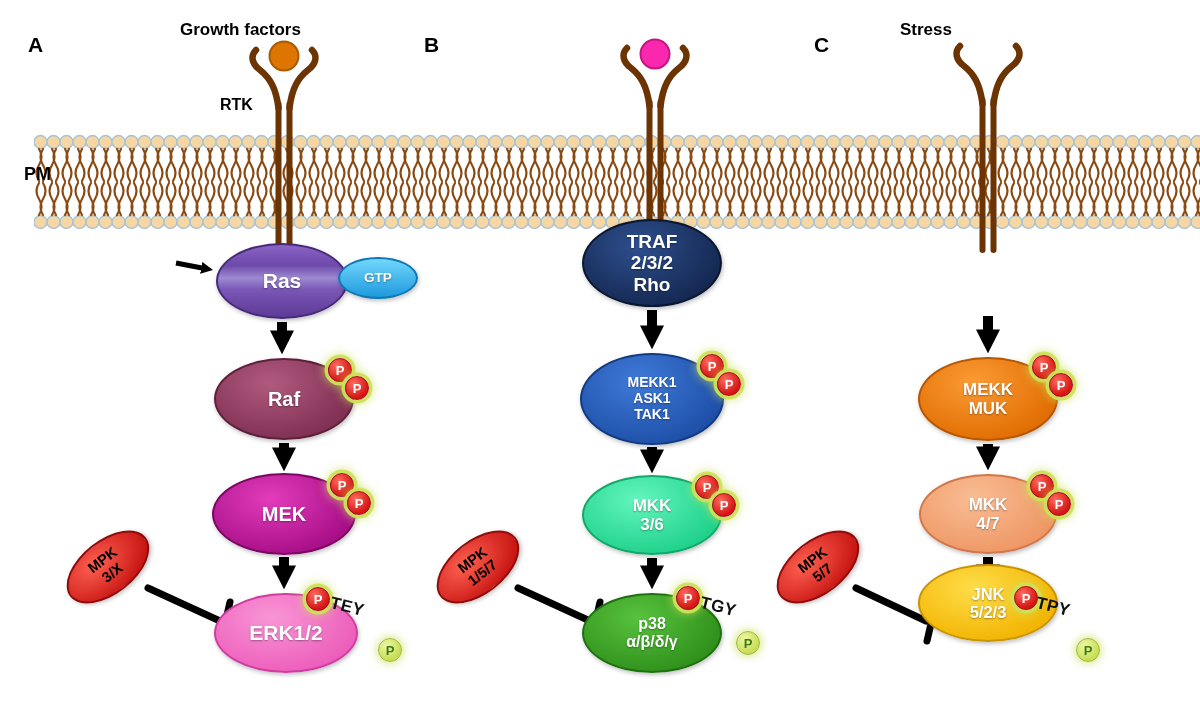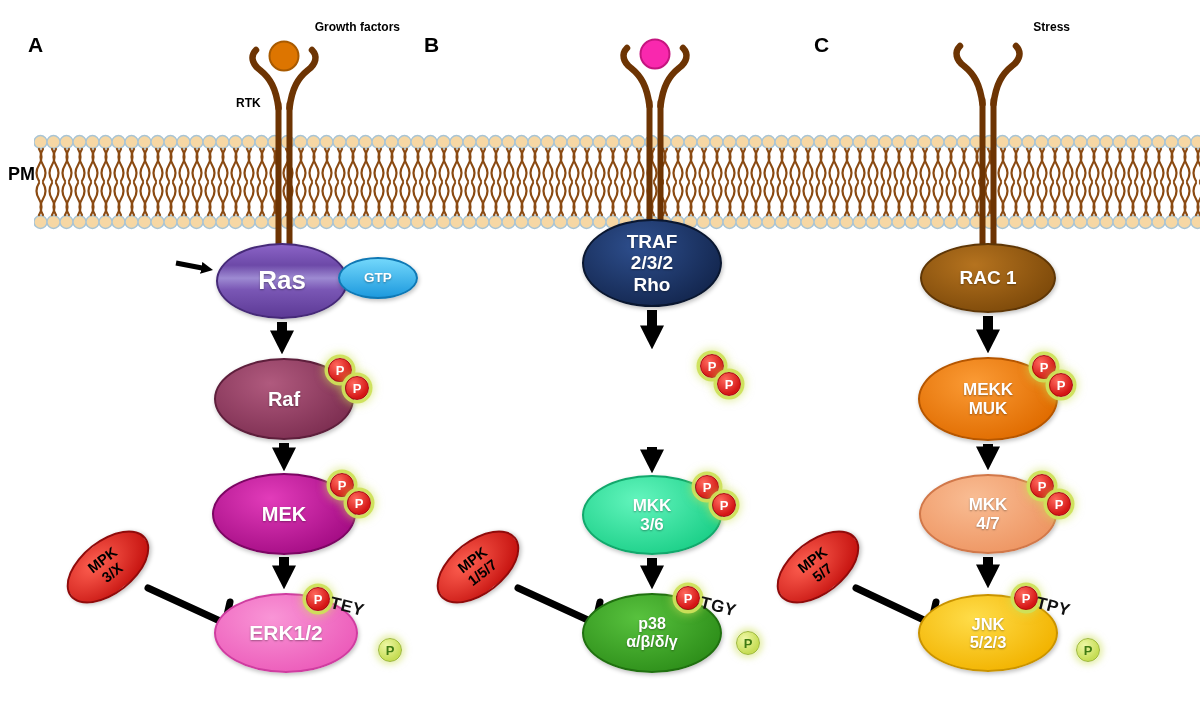--- a/index.html
+++ b/index.html
@@ -1,26 +1,26 @@
 <!DOCTYPE html>
 <html><head>
 <meta charset="utf-8">
 <style>
   *{margin:0;padding:0;box-sizing:border-box}
   body{background:#fff}
   .stage{position:relative;width:1200px;height:724px;background:#fff;font-family:"Liberation Sans",sans-serif;overflow:hidden}
   .art{position:absolute;left:0;top:0;z-index:1}
   .lbl{position:absolute;color:#000;font-weight:bold;z-index:2}
   .panel-letter{font-size:21px}
-  .stimulus{font-size:12px;text-align:right}
+  .stimulus{font-size:17px;text-align:left}
   .node{position:absolute;border-radius:50%;display:flex;flex-direction:column;align-items:center;justify-content:center;
         font-weight:bold;color:#fff;text-align:center;line-height:1.12;z-index:3;
         text-shadow:0 1px 2px rgba(0,0,0,.35);box-shadow:1px 2px 4px rgba(0,0,0,.25)}
   .n-shp2{background:radial-gradient(ellipse at 40% 30%,#5ecf6e,#1ea344 75%);border:2.5px solid #0f7a30;color:#05330f;text-shadow:none;font-size:16px}
-  .n-ras{background:linear-gradient(180deg,#8a63c6 0%,#6d49a8 28%,#9d8ad2 46%,#7a57b5 62%,#5d3a96 100%);border:2.5px solid #462a78;font-size:26px}
+  .n-ras{background:linear-gradient(180deg,#8a63c6 0%,#6d49a8 28%,#9d8ad2 46%,#7a57b5 62%,#5d3a96 100%);border:2.5px solid #462a78;font-size:21px}
   .n-gtp{background:linear-gradient(180deg,#72d7fb,#1e9ade);border:2px solid #0f78b4;font-size:13.5px;z-index:4}
   .n-raf{background:radial-gradient(ellipse at 40% 30%,#b05a7e,#7e2f52 78%);border:2.5px solid #5e1f3c;font-size:20px}
   .n-mek{background:radial-gradient(ellipse at 40% 30%,#e23cba,#a50d85 78%);border:2.5px solid #7c0663;font-size:20px}
   .n-erk{background:radial-gradient(ellipse at 40% 30%,#f995d6,#ec5cba 78%);border:2.5px solid #cf3da0;font-size:21px}
   .n-traf{background:radial-gradient(ellipse at 40% 30%,#2e4f8e,#13264e 80%);border:2.5px solid #0a1730;font-size:19px}
   .n-mekk1{background:radial-gradient(ellipse at 40% 30%,#3f7ad8,#1c4da5 80%);border:2.5px solid #123a80;font-size:14px}
   .n-mkk36{background:radial-gradient(ellipse at 40% 30%,#63f5bd,#1dd089 78%);border:2.5px solid #12a86c;font-size:17px}
   .n-p38{background:radial-gradient(ellipse at 40% 30%,#58c23e,#2e8f1a 78%);border:2.5px solid #207010;font-size:16px}
   .n-rac{background:radial-gradient(ellipse at 40% 30%,#b5731f,#7e4a0a 78%);border:2.5px solid #5e3606;font-size:19px}
   .n-mekkmuk{background:radial-gradient(ellipse at 40% 30%,#fb9b35,#e06c00 78%);border:2.5px solid #b55600;font-size:17px}
@@ -109,22 +109,22 @@
       <line x1="856" y1="588" x2="926" y2="621"></line>
       <line x1="936" y1="602" x2="927" y2="641"></line>
     </g>
   </svg>
 
   <div class="lbl panel-letter" style="left:28px;top:33px">A</div>
   <div class="lbl stimulus" style="left:180px;top:20px;width:220px">Growth factors</div>
   <div class="lbl panel-letter" style="left:424px;top:33px">B</div>
   <div class="lbl panel-letter" style="left:814px;top:33px">C</div>
   <div class="lbl stimulus" style="left:900px;top:20px;width:170px">Stress</div>
-  <div class="lbl" style="left:236px;top:96px;font-size:12px">RTK</div>
-  <div class="lbl" style="left:8px;top:164px;font-size:18px">PM</div>
+  <div class="lbl" style="left:220px;top:96px;font-size:16px">RTK</div>
+  <div class="lbl" style="left:24px;top:164px;font-size:18px">PM</div>
 
   <div class="node n-ras" style="left:216px;top:243px;width:132px;height:76px">
     <span>Ras</span>
   </div>
   <div class="node n-gtp" style="left:338px;top:257px;width:80px;height:42px">
     <span>GTP</span>
   </div>
   <div class="node n-raf" style="left:214px;top:358px;width:140px;height:82px">
     <span>Raf</span>
   </div>
@@ -138,46 +138,48 @@
     <span>MPK</span>
     <span>3/X</span>
   </div>
   <div class="motif" style="left:330px;top:597px">TEY</div>
 
   <div class="node n-traf" style="left:582px;top:219px;width:140px;height:88px">
     <span>TRAF</span>
     <span>2/3/2</span>
     <span>Rho</span>
   </div>
+  <div class="node n-mekk1" style="left:580px;top:353px;width:144px;height:92px">
+    <span>MEKK1</span>
+    <span>ASK1</span>
+    <span>TAK1</span>
+  </div>
   <div class="node n-mkk36" style="left:582px;top:475px;width:140px;height:80px">
     <span>MKK</span>
     <span>3/6</span>
   </div>
   <div class="node n-p38" style="left:582px;top:593px;width:140px;height:80px">
     <span>p38</span>
     <span>α/β/δ/γ</span>
   </div>
   <div class="node mpk" style="left:430px;top:540px;width:96px;height:54px">
     <span>MPK</span>
     <span>1/5/7</span>
   </div>
   <div class="motif" style="left:700px;top:597px">TGY</div>
 
-  <div class="node n-rac" style="left:920px;top:243px;width:136px;height:70px">
-    <span>RAC 1</span>
-  </div>
   <div class="node n-mekkmuk" style="left:918px;top:357px;width:140px;height:84px">
     <span>MEKK</span>
     <span>MUK</span>
   </div>
   <div class="node n-mkk47" style="left:919px;top:474px;width:138px;height:80px">
     <span>MKK</span>
     <span>4/7</span>
   </div>
-  <div class="node n-jnk" style="left:918px;top:594px;width:140px;height:78px">
+  <div class="node n-jnk" style="left:918px;top:564px;width:140px;height:78px">
     <span>JNK</span>
     <span>5/2/3</span>
   </div>
   <div class="node mpk" style="left:770px;top:540px;width:96px;height:54px">
     <span>MPK</span>
     <span>5/7</span>
   </div>
   <div class="motif" style="left:1036px;top:597px">TPY</div>
 
   <div class="pbadge red" style="left:328px;top:358px">P</div>

